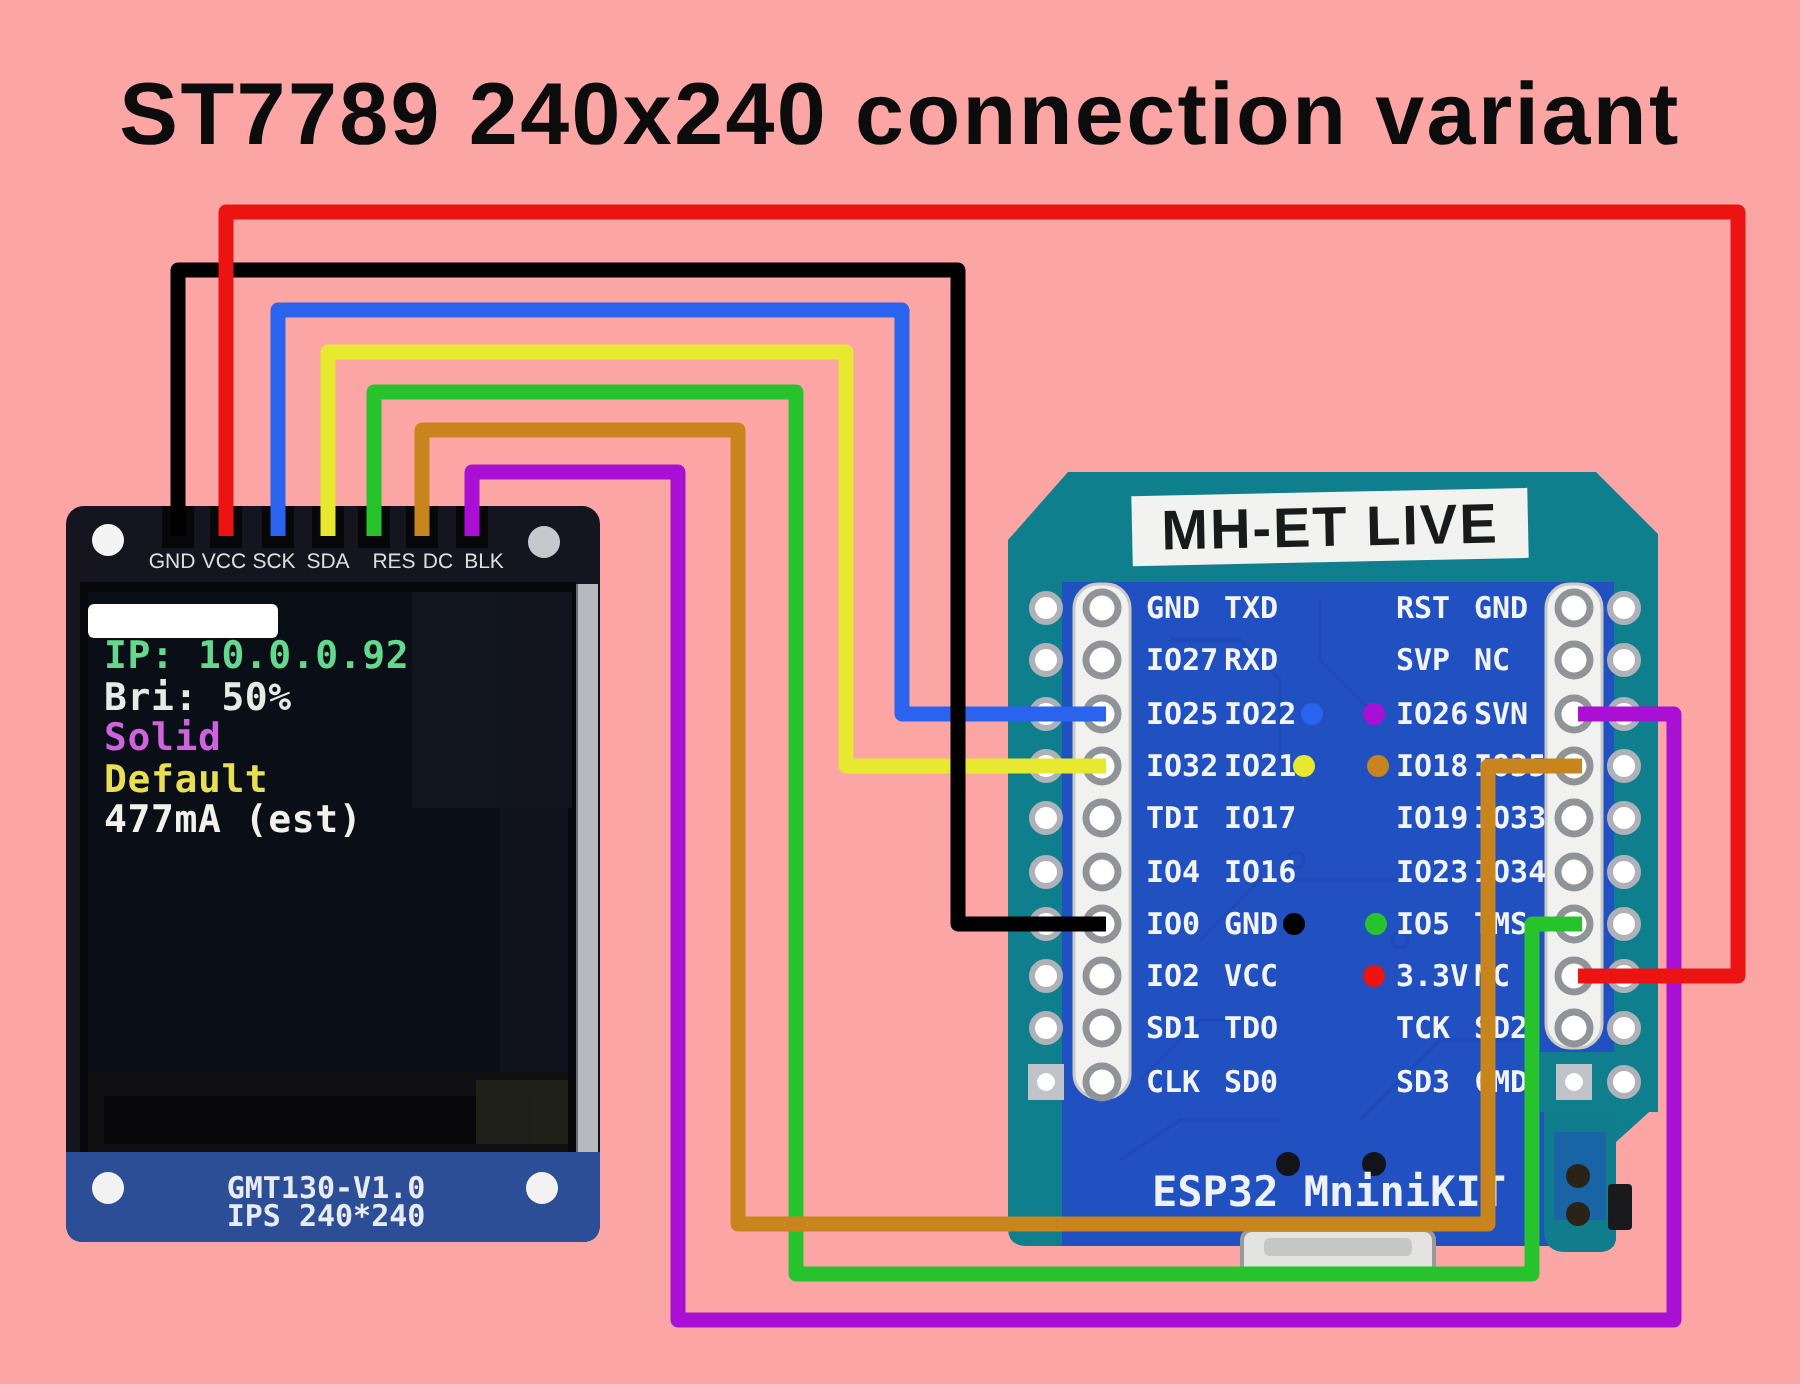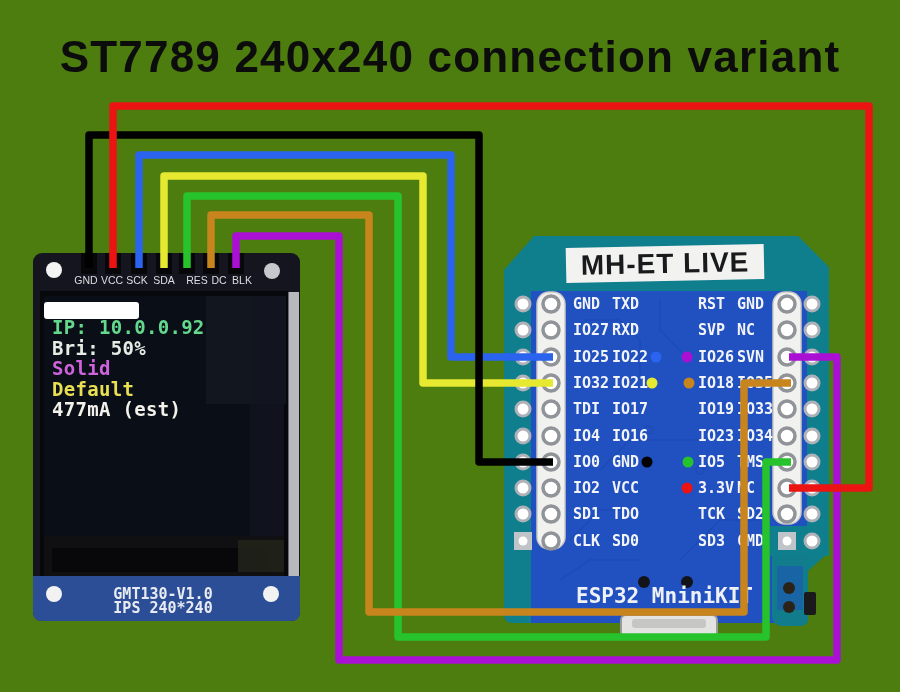--- a/index.html
+++ b/index.html
@@ -1,21 +1,21 @@
 <!DOCTYPE html>
 <html><head>
 <meta charset="utf-8">
 <style>
   html, body { margin: 0; padding: 0; background: #ffffff; }
   .stage {
     position: relative;
     width: 900px;
     height: 692px;
     overflow: hidden;
-    background: #4d7c0f;
+    background: #fca5a5;
     font-family: "Liberation Sans", sans-serif;
   }
   text { user-select: none; }
 </style>
 </head>
 <body>
 
 <div class="stage">
 <svg width="900" height="692" viewBox="0 0 900 692" xmlns="http://www.w3.org/2000/svg" style="position:absolute;left:0;top:0">
 <text x="450" y="72" text-anchor="middle" font-family="Liberation Sans, sans-serif" font-weight="bold" font-size="44" letter-spacing="1.2" fill="#0c0c0c">ST7789 240x240 connection variant</text>

